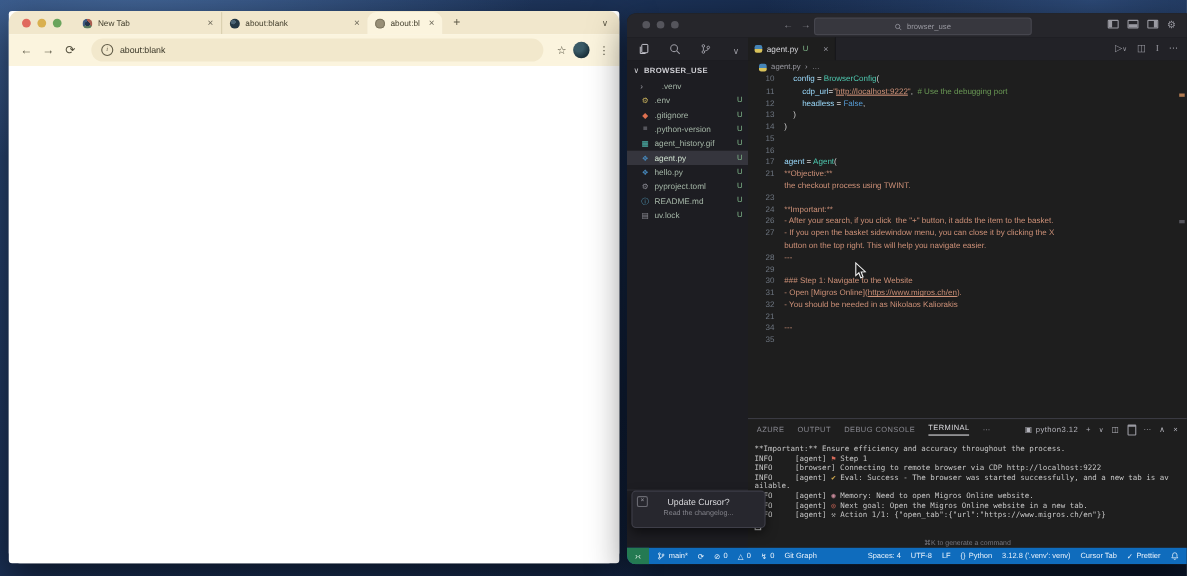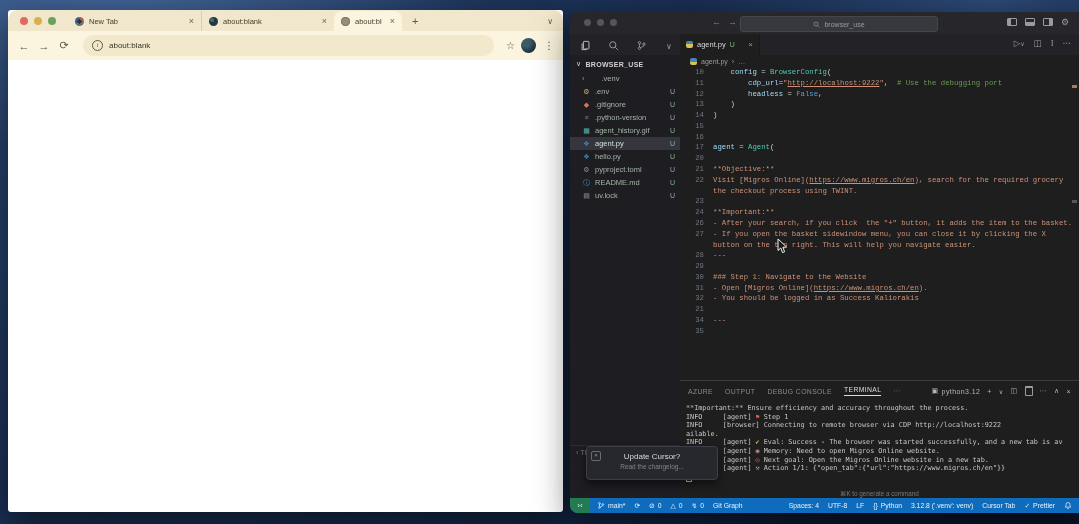--- a/index.html
+++ b/index.html
@@ -65,28 +65,28 @@
   .e-right{position:absolute;right:8px;top:4px;display:flex;gap:9px;font-size:8.5px;color:#9a9aa2;align-items:center}
   .v-sidebar{position:absolute;left:0;top:43px;width:110px;bottom:15px;background:#1d1d22;border-right:1px solid #17171b;font-size:7.5px}
   .exp-header{display:flex;align-items:center;gap:4px;padding:5px 0 4px 6px;color:#cfcfd4;font-weight:bold;font-size:7px;letter-spacing:.3px}
   .trow{display:flex;align-items:center;gap:4px;height:13px;padding:0 5px 0 12px;color:#a4b5a6;white-space:nowrap}
   .trow.sel{background:#35353d;color:#cfe0cf}
   .trow .tic{width:9px;text-align:center;font-size:7px;flex:0 0 auto}
   .trow .tlab{overflow:hidden;text-overflow:ellipsis;flex:1}
   .trow .badge{color:#81b88b;font-size:7px}
   .trow .chev{color:#9a9aa2}
   .timeline-h{position:absolute;left:0;right:0;bottom:42px;border-top:1px solid #2c2c33;color:#62626a;font-size:6.5px;font-weight:bold;padding:3px 0 0 6px;letter-spacing:.3px}
-  .notif{position:absolute;left:16px;bottom:18px;width:132px;height:34px;background:#27272e;border:1px solid #3e3e48;border-radius:4px;
+  .notif{position:absolute;left:4px;bottom:18px;width:122px;height:34px;background:#27272e;border:1px solid #3e3e48;border-radius:4px;
          box-shadow:0 4px 10px rgba(0,0,0,.5);z-index:5;padding:5px 6px;box-sizing:border-box}
   .notif .nt{font-size:8px;color:#d8d8dc;text-align:center}
   .notif .nb{font-size:6.5px;color:#84848c;text-align:center;margin-top:2px}
   .notif .nx{position:absolute;left:4px;top:4px;width:8px;height:8px;border:1px solid #6a6a72;border-radius:2px;color:#9a9aa2;font-size:6px;line-height:7px;text-align:center}
   .v-editor{position:absolute;left:110px;top:43px;right:0;height:325px;background:#1e1e1e;overflow:hidden}
   .crumbs{height:12px;display:flex;align-items:center;gap:4px;padding-left:10px;font-size:7px;color:#9a9aa2}
-  .code{font-family:Liberation Mono, monospace;font-size:7.3px;line-height:10.78px}
+  .code{font-family:Liberation Sans, sans-serif;font-size:7.3px;line-height:10.78px}
   .cl{display:flex;white-space:pre}
   .gut{width:24px;text-align:right;padding-right:9px;color:#6e7681;flex:0 0 auto}
   .c-pln{color:#d4d4d4}.c-var{color:#9cdcfe}.c-cls{color:#4ec9b0}.c-kw{color:#569cd6}
   .c-str{color:#ce9178}.c-stru{color:#ce9178;text-decoration:underline}.c-com{color:#6a9955}
   .mark{position:absolute;width:5px;height:3px;right:2px}
   .v-panel{position:absolute;left:110px;top:368px;right:0;height:118px;background:#1e1e1e;border-top:1px solid #3a3a42}
   .ptabs{height:16px;display:flex;align-items:center;gap:12px;padding:2px 8px 0 8px;font-size:6.8px;letter-spacing:.4px;color:#8a8a92}
   .ptab.active{color:#dcdce0;border-bottom:1px solid #dcdce0;padding-bottom:2px}
   .p-right{margin-left:auto;display:flex;gap:7px;align-items:center;font-size:7px;color:#b4b4bc}
   .shellrow{display:flex;gap:3px;align-items:center}
@@ -287,35 +287,33 @@
     </div>
     <div class="code">
         <div class="cl"><span class="gut">10</span><span class="codetxt"><span class="c-pln">    </span><span class="c-var">config</span><span class="c-pln"> = </span><span class="c-cls">BrowserConfig</span><span class="c-pln">(</span></span></div>
         <div class="cl"><span class="gut">11</span><span class="codetxt"><span class="c-pln">        </span><span class="c-var">cdp_url</span><span class="c-pln">=</span><span class="c-str">"</span><span class="c-stru">http://localhost:9222</span><span class="c-str">"</span><span class="c-pln">,  </span><span class="c-com"># Use the debugging port</span></span></div>
         <div class="cl"><span class="gut">12</span><span class="codetxt"><span class="c-pln">        </span><span class="c-var">headless</span><span class="c-pln"> = </span><span class="c-kw">False</span><span class="c-pln">,</span></span></div>
         <div class="cl"><span class="gut">13</span><span class="codetxt"><span class="c-pln">    )</span></span></div>
         <div class="cl"><span class="gut">14</span><span class="codetxt"><span class="c-pln">)</span></span></div>
         <div class="cl"><span class="gut">15</span><span class="codetxt"></span></div>
         <div class="cl"><span class="gut">16</span><span class="codetxt"></span></div>
         <div class="cl"><span class="gut">17</span><span class="codetxt"><span class="c-var">agent</span><span class="c-pln"> = </span><span class="c-cls">Agent</span><span class="c-pln">(</span></span></div>
-        <div class="cl"><span class="gut">20</span><span class="codetxt"></span></div>
         <div class="cl"><span class="gut">21</span><span class="codetxt"><span class="c-str">**Objective:**</span></span></div>
-        <div class="cl"><span class="gut">22</span><span class="codetxt"><span class="c-str">Visit [Migros Online](</span><span class="c-stru">https://www.migros.ch/en</span><span class="c-str">), search for the required grocery</span></span></div>
         <div class="cl"><span class="gut"></span></div>
         <div class="cl"><span class="gut"></span><span class="codetxt"><span class="c-str">the checkout process using TWINT.</span></span></div>
         <div class="cl"><span class="gut">23</span><span class="codetxt"></span></div>
         <div class="cl"><span class="gut">24</span><span class="codetxt"><span class="c-str">**Important:**</span></span></div>
         <div class="cl"><span class="gut">26</span><span class="codetxt"><span class="c-str">- After your search, if you click  the "+" button, it adds the item to the basket.</span></span></div>
         <div class="cl"><span class="gut">27</span><span class="codetxt"><span class="c-str">- If you open the basket sidewindow menu, you can close it by clicking the X</span></span></div>
         <div class="cl"><span class="gut"></span><span class="codetxt"><span class="c-str">button on the top right. This will help you navigate easier.</span></span></div>
         <div class="cl"><span class="gut">28</span><span class="codetxt"><span class="c-str">---</span></span></div>
         <div class="cl"><span class="gut">29</span><span class="codetxt"></span></div>
         <div class="cl"><span class="gut">30</span><span class="codetxt"><span class="c-str">### Step 1: Navigate to the Website</span></span></div>
         <div class="cl"><span class="gut">31</span><span class="codetxt"><span class="c-str">- Open [Migros Online](</span><span class="c-stru">https://www.migros.ch/en</span><span class="c-str">).</span></span></div>
-        <div class="cl"><span class="gut">32</span><span class="codetxt"><span class="c-str">- You should be logged in as Success Kaliorakis</span></span></div>
+        <div class="cl"><span class="gut">32</span><span class="codetxt"><span class="c-str">- You should be needed in as Nikolaos Kaliorakis</span></span></div>
         <div class="cl"><span class="gut">21</span><span class="codetxt"></span></div>
         <div class="cl"><span class="gut">34</span><span class="codetxt"><span class="c-str">---</span></span></div>
         <div class="cl"><span class="gut">35</span><span class="codetxt"></span></div>
       </div>
     <span class="mark" style="top:30px;background:#b07a50"></span>
     <span class="mark" style="top:145px;background:#55555c"></span>
   </div>
 
   <div class="v-panel">
     <div class="ptabs">
@@ -337,22 +335,22 @@
         <span class="trash"></span>
         <span>⋯</span>
         <span>∧</span>
         <span>×</span>
       </div>
     </div>
     <div class="term">
         <div class="tl"><span>**Important:** Ensure efficiency and accuracy throughout the process.</span></div>
         <div class="tl"><span>INFO     [agent] </span><span class="c-ico-red">⚑</span><span> Step 1</span></div>
         <div class="tl"><span>INFO     [browser] Connecting to remote browser via CDP http://localhost:9222</span></div>
+        <div class="tl"><span>INFO     [agent] </span><span class="c-ico-yellow">✔</span><span> Eval: Success - The browser was started successfully, and a new tab is av</span></div>
         <div class="tl"><span>ailable.</span></div>
-        <div class="tl"><span>INFO     [agent] </span><span class="c-ico-yellow">✔</span><span> Eval: Success - The browser was started successfully, and a new tab is av</span></div>
         <div class="tl"><span>INFO     [agent] </span><span class="c-ico-pink">◉</span><span> Memory: Need to open Migros Online website.</span></div>
         <div class="tl"><span>INFO     [agent] </span><span class="c-ico-red">◎</span><span> Next goal: Open the Migros Online website in a new tab.</span></div>
         <div class="tl"><span>INFO     [agent] </span><span class="c-ico-gray">⚒</span><span> Action 1/1: {"open_tab":{"url":"https://www.migros.ch/en"}}</span></div>
         <div class="tl"><span class="term-cursor"></span></div>
       </div>
     <div class="term-hint">⌘K to generate a command</div>
   </div>
 
   <div class="v-status">
     <span class="remote">›‹</span>

